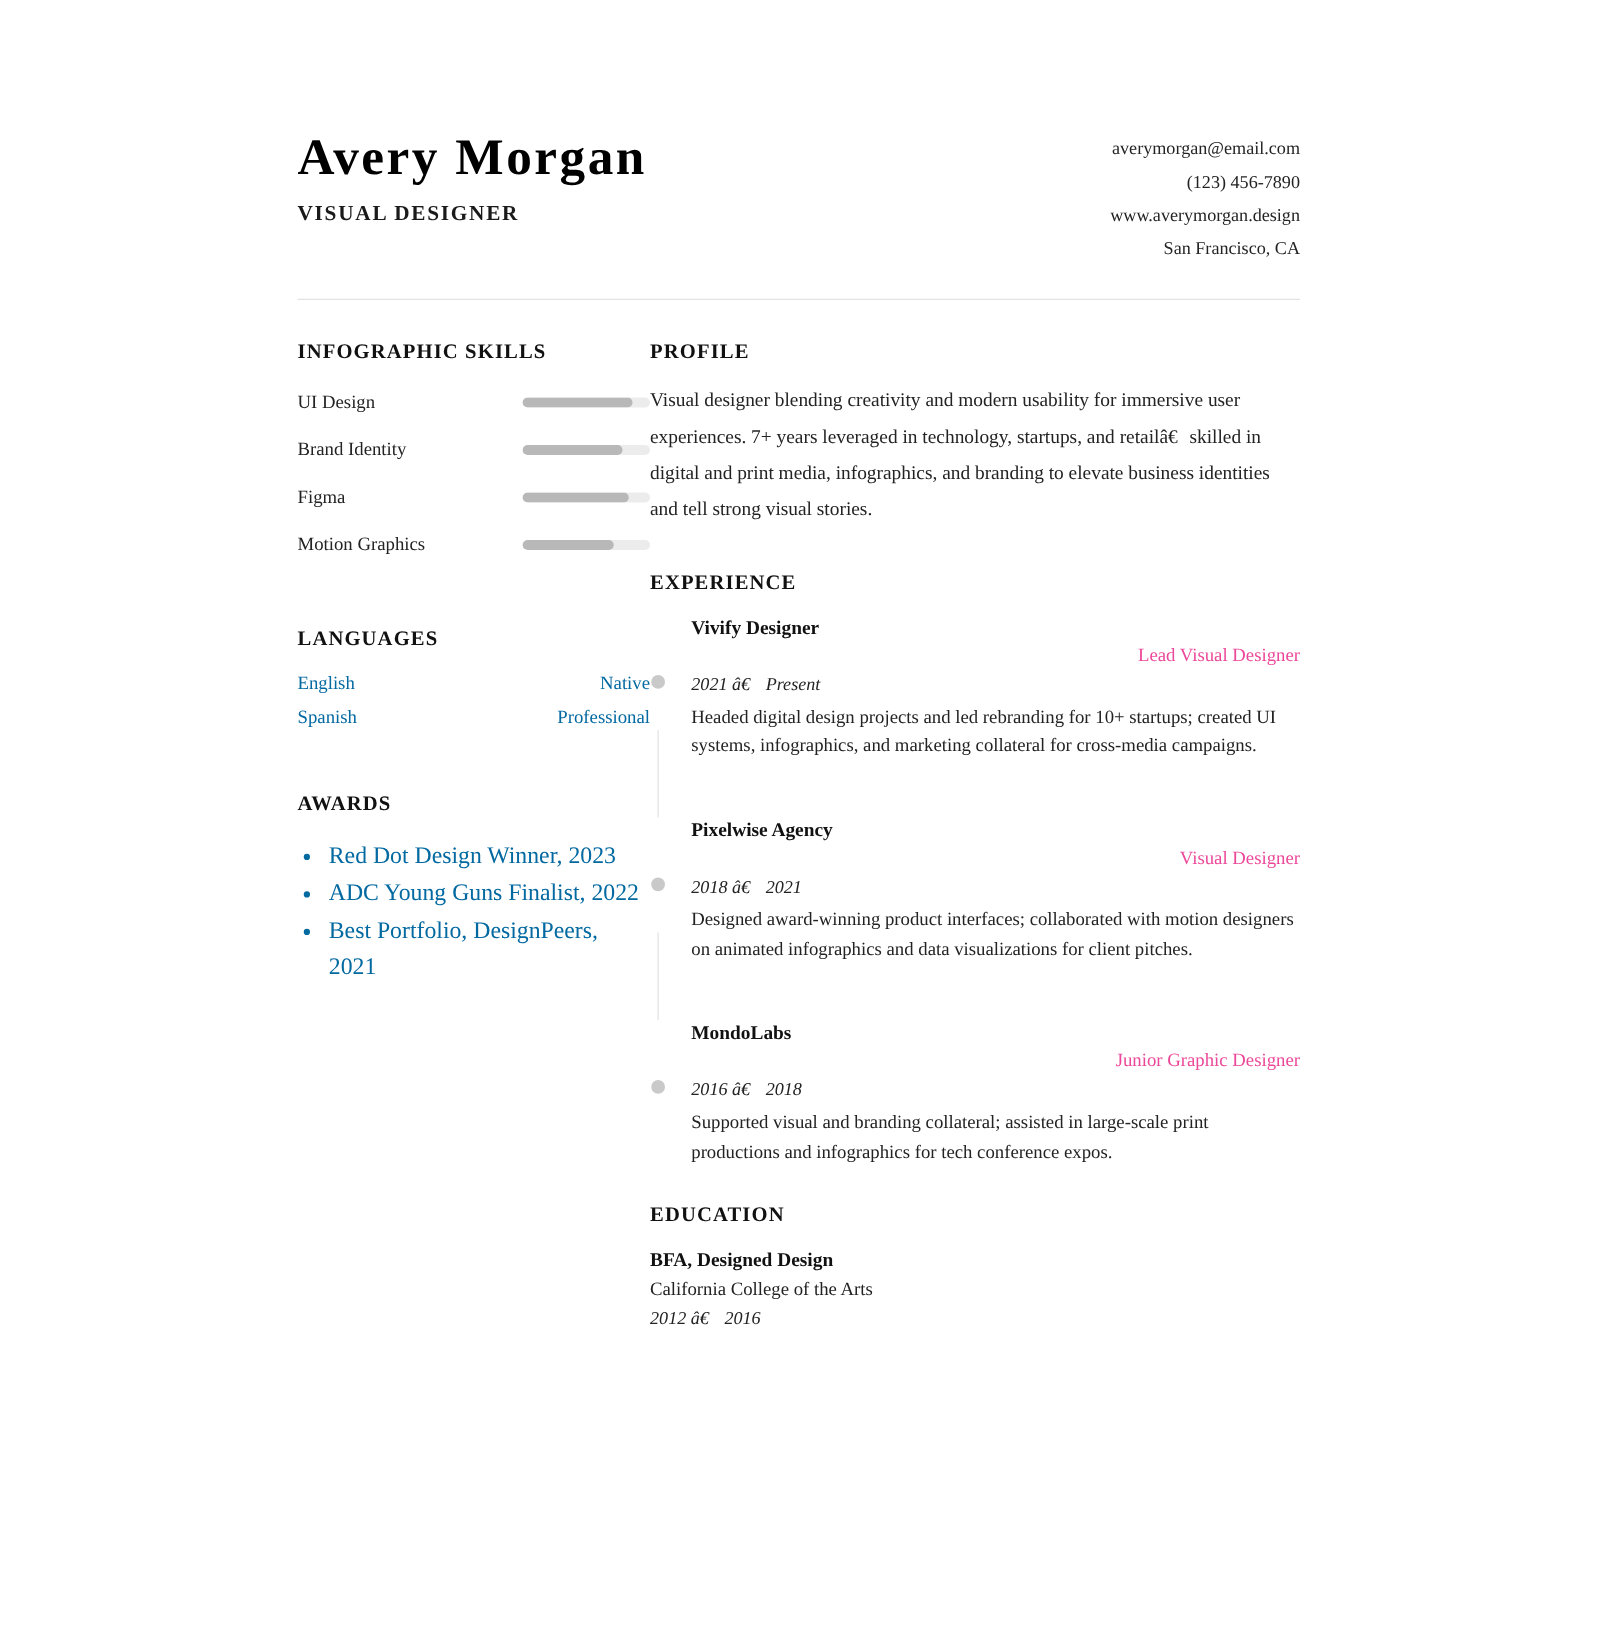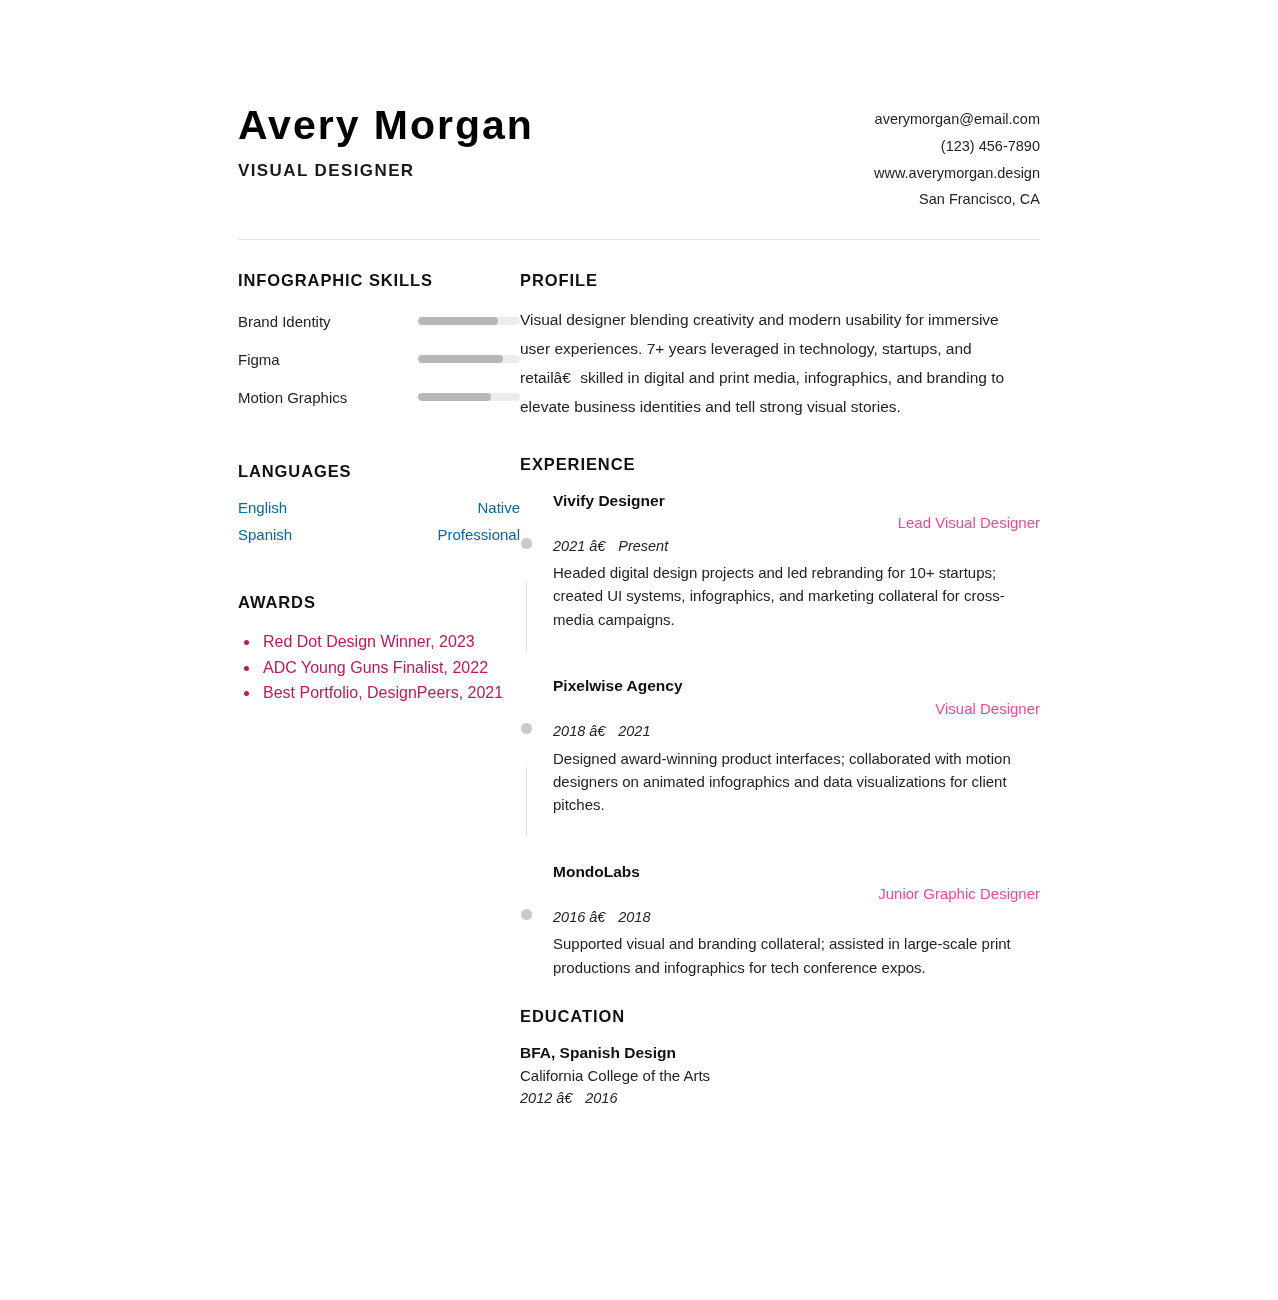--- a/index.html
+++ b/index.html
@@ -13,20 +13,21 @@
     font-family: "Liberation Sans", sans-serif;
     color: #1a1a1a;
     -webkit-font-smoothing: antialiased;
   }
   .page {
     position: relative;
     width: 1278px;
     height: 969px;
     background: #ffffff;
     box-sizing: border-box;
+    font-family: Liberation Serif, serif;
   }
   .sheet {
     position: absolute;
     left: 238px;
     top: 0;
     width: 802px;
   }
 
   
   .header {
@@ -137,22 +138,22 @@
   }
   .lang-level { text-align: right; }
 
   
   .awards-list {
     margin: 0;
     padding-left: 22px;
     list-style: disc;
   }
   .awards-list li {
-    font-size: 16px;
-    color: #be185d;
+    font-size: 19px;
+    color: #0369a1;
     line-height: 1.52;
     margin-bottom: 1px;
     padding-left: 3px;
   }
 
   
   .profile-text {
     font-size: 15.5px;
     line-height: 1.86;
     color: #232323;
@@ -252,20 +253,26 @@
     <div class="rule"></div>
 
     <div class="columns">
 
       <div class="col-left">
 
         <div>
           <div class="section-title">INFOGRAPHIC SKILLS</div>
           <div id="skills-list">
               <div class="skill-row">
+                <div class="skill-name">UI Design</div>
+                <div class="skill-track">
+                  <div class="skill-fill" style="width: 86%;"></div>
+                </div>
+              </div>
+              <div class="skill-row">
                 <div class="skill-name">Brand Identity</div>
                 <div class="skill-track">
                   <div class="skill-fill" style="width: 78%;"></div>
                 </div>
               </div>
               <div class="skill-row">
                 <div class="skill-name">Figma</div>
                 <div class="skill-track">
                   <div class="skill-fill" style="width: 83%;"></div>
                 </div>
@@ -339,21 +346,21 @@
                 <div class="job-company">MondoLabs</div>
                 <div class="job-role">Junior Graphic Designer</div>
                 <div class="job-dates">2016 â€ 2018</div>
                 <div class="job-desc">Supported visual and branding collateral; assisted in large-scale print productions and infographics for tech conference expos.</div>
               </div>
             </div>
         </div>
 
         <div class="education">
           <div class="section-title">EDUCATION</div>
-          <div class="edu-degree">BFA, Spanish Design</div>
+          <div class="edu-degree">BFA, Designed Design</div>
           <div class="edu-school">California College of the Arts</div>
           <div class="edu-dates">2012 â€ 2016</div>
         </div>
 
       </div>
     </div>
 
   </div>
 </div>
 

